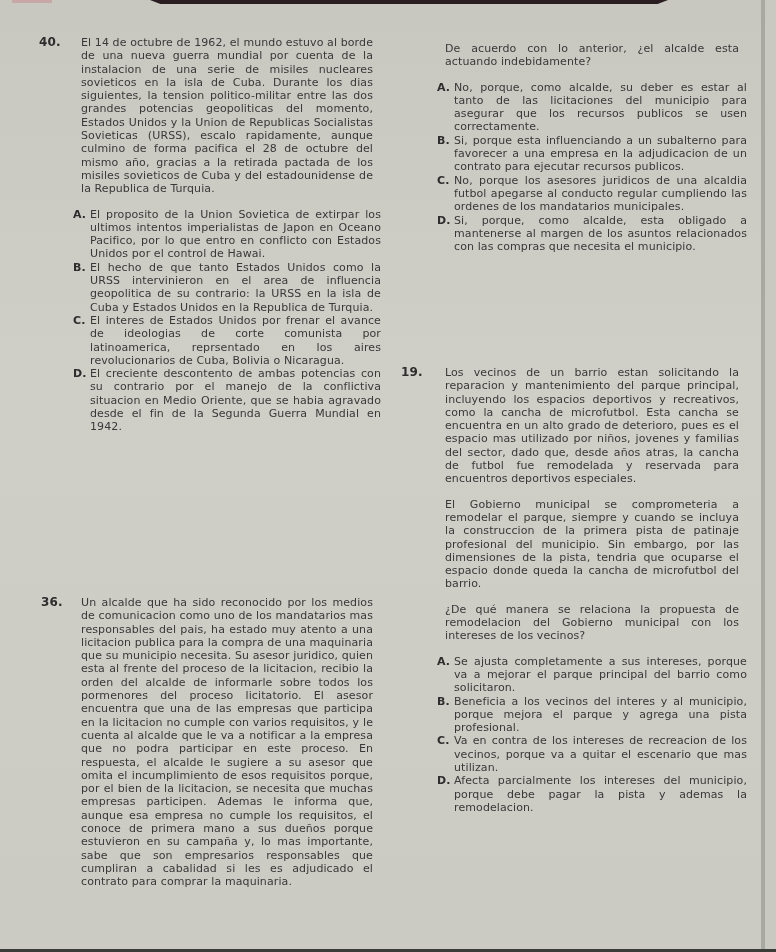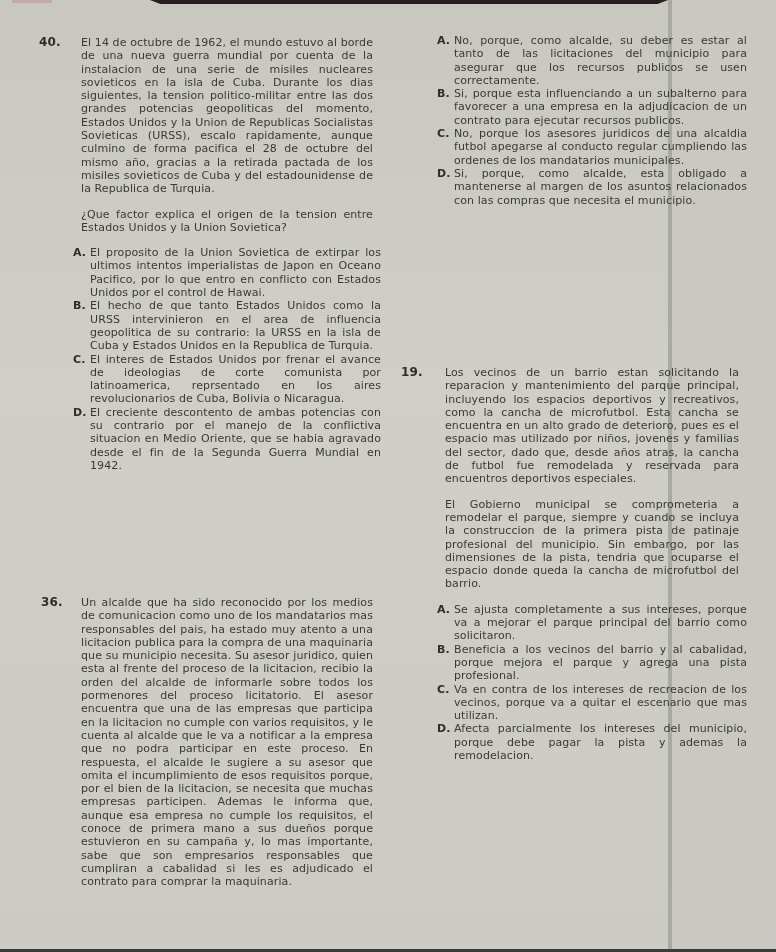--- a/index.html
+++ b/index.html
@@ -4,21 +4,21 @@
 <style>
   html, body { margin: 0; padding: 0; }
   body {
     width: 776px; height: 952px; overflow: hidden;
     background: #c9c9c2;
     font-family: "DejaVu Sans", "Liberation Sans", sans-serif;
     color: #3a3838;
     position: relative;
   }
   .page {
-    position: absolute; left: 0; top: 0; width: 672px; height: 952px;
+    position: absolute; left: 0; top: 0; width: 765px; height: 952px;
     background: linear-gradient(180deg, #c8c8c1 0%, #cfcfc8 40%, #cbcbc4 100%);
   }
   .top-band {
     position: absolute; left: 150px; top: 0; width: 518px; height: 4px;
     background: #2a1e22;
     clip-path: polygon(0 0, 100% 0, 98% 100%, 2% 100%);
   }
   .top-mark {
     position: absolute; left: 12px; top: 0; width: 40px; height: 3px;
     background: #c8a7a6;
@@ -64,52 +64,53 @@
 <div class="page">
   <div class="top-mark"></div>
   <div class="top-band"></div>
   <div class="right-edge"></div>
   <div class="bottom-edge"></div>
 
   <div class="col col-left">
     <div class="q">
       <span class="qnum">40.</span>
       <p class="stem">El 14 de octubre de 1962, el mundo estuvo al borde de una nueva guerra mundial por cuenta de la instalacion de una serie de misiles nucleares sovieticos en la isla de Cuba. Durante los dias siguientes, la tension politico-militar entre las dos grandes potencias geopoliticas del momento, Estados Unidos y la Union de Republicas Socialistas Sovieticas (URSS), escalo rapidamente, aunque culmino de forma pacifica el 28 de octubre del mismo año, gracias a la retirada pactada de los misiles sovieticos de Cuba y del estadounidense de la Republica de Turquia.</p>
-      <p class="prompt">¿Que factor explica el origen de la tension entre Estados Unidos y la Union Sovietica?</p>
       <ul class="opts">
         <li class="opt"><span class="opt-letter">A.</span><span>El proposito de la Union Sovietica de extirpar los ultimos intentos imperialistas de Japon en Oceano Pacifico, por lo que entro en conflicto con Estados Unidos por el control de Hawai.</span></li>
         <li class="opt"><span class="opt-letter">B.</span><span>El hecho de que tanto Estados Unidos como la URSS intervinieron en el area de influencia geopolitica de su contrario: la URSS en la isla de Cuba y Estados Unidos en la Republica de Turquia.</span></li>
         <li class="opt"><span class="opt-letter">C.</span><span>El interes de Estados Unidos por frenar el avance de ideologias de corte comunista por latinoamerica, reprsentado en los aires revolucionarios de Cuba, Bolivia o Nicaragua.</span></li>
         <li class="opt"><span class="opt-letter">D.</span><span>El creciente descontento de ambas potencias con su contrario por el manejo de la conflictiva situacion en Medio Oriente, que se habia agravado desde el fin de la Segunda Guerra Mundial en 1942.</span></li>
       </ul>
     </div>
   </div>
 
   <div class="col q41">
     <div class="q">
       <span class="qnum">36.</span>
       <p>Un alcalde que ha sido reconocido por los medios de comunicacion como uno de los mandatarios mas responsables del pais, ha estado muy atento a una licitacion publica para la compra de una maquinaria que su municipio necesita. Su asesor juridico, quien esta al frente del proceso de la licitacion, recibio la orden del alcalde de informarle sobre todos los pormenores del proceso licitatorio. El asesor encuentra que una de las empresas que participa en la licitacion no cumple con varios requisitos, y le cuenta al alcalde que le va a notificar a la empresa que no podra participar en este proceso. En respuesta, el alcalde le sugiere a su asesor que omita el incumplimiento de esos requisitos porque, por el bien de la licitacion, se necesita que muchas empresas participen. Ademas le informa que, aunque esa empresa no cumple los requisitos, el conoce de primera mano a sus dueños porque estuvieron en su campaña y, lo mas importante, sabe que son empresarios responsables que cumpliran a cabalidad si les es adjudicado el contrato para comprar la maquinaria.</p>
     </div>
   </div>
 
   <div class="col col-right">
+    <p class="prompt">De acuerdo con lo anterior, ¿el alcalde esta actuando indebidamente?</p>
     <ul class="opts">
       <li class="opt"><span class="opt-letter">A.</span><span>No, porque, como alcalde, su deber es estar al tanto de las licitaciones del municipio para asegurar que los recursos publicos se usen correctamente.</span></li>
       <li class="opt"><span class="opt-letter">B.</span><span>Si, porque esta influenciando a un subalterno para favorecer a una empresa en la adjudicacion de un contrato para ejecutar recursos publicos.</span></li>
       <li class="opt"><span class="opt-letter">C.</span><span>No, porque los asesores juridicos de una alcaldia futbol apegarse al conducto regular cumpliendo las ordenes de los mandatarios municipales.</span></li>
       <li class="opt"><span class="opt-letter">D.</span><span>Si, porque, como alcalde, esta obligado a mantenerse al margen de los asuntos relacionados con las compras que necesita el municipio.</span></li>
     </ul>
   </div>
 
   <div class="col q42">
     <div class="q">
       <span class="qnum">19.</span>
       <p class="stem">Los vecinos de un barrio estan solicitando la reparacion y mantenimiento del parque principal, incluyendo los espacios deportivos y recreativos, como la cancha de microfutbol. Esta cancha se encuentra en un alto grado de deterioro, pues es el espacio mas utilizado por niños, jovenes y familias del sector, dado que, desde años atras, la cancha de futbol fue remodelada y reservada para encuentros deportivos especiales.</p>
       <p class="stem">El Gobierno municipal se comprometeria a remodelar el parque, siempre y cuando se incluya la construccion de la primera pista de patinaje profesional del municipio. Sin embargo, por las dimensiones de la pista, tendria que ocuparse el espacio donde queda la cancha de microfutbol del barrio.</p>
+      <p class="prompt">¿De qué manera se relaciona la propuesta de remodelacion del Gobierno municipal con los intereses de los vecinos?</p>
       <ul class="opts">
         <li class="opt"><span class="opt-letter">A.</span><span>Se ajusta completamente a sus intereses, porque va a mejorar el parque principal del barrio como solicitaron.</span></li>
-        <li class="opt"><span class="opt-letter">B.</span><span>Beneficia a los vecinos del barrio y al cabalidad, porque mejora el parque y agrega una pista profesional.</span></li>
+        <li class="opt"><span class="opt-letter">B.</span><span>Beneficia a los vecinos del interes y al municipio, porque mejora el parque y agrega una pista profesional.</span></li>
         <li class="opt"><span class="opt-letter">C.</span><span>Va en contra de los intereses de recreacion de los vecinos, porque va a quitar el escenario que mas utilizan.</span></li>
         <li class="opt"><span class="opt-letter">D.</span><span>Afecta parcialmente los intereses del municipio, porque debe pagar la pista y ademas la remodelacion.</span></li>
       </ul>
     </div>
   </div>
 </div>
 
 </body></html>

